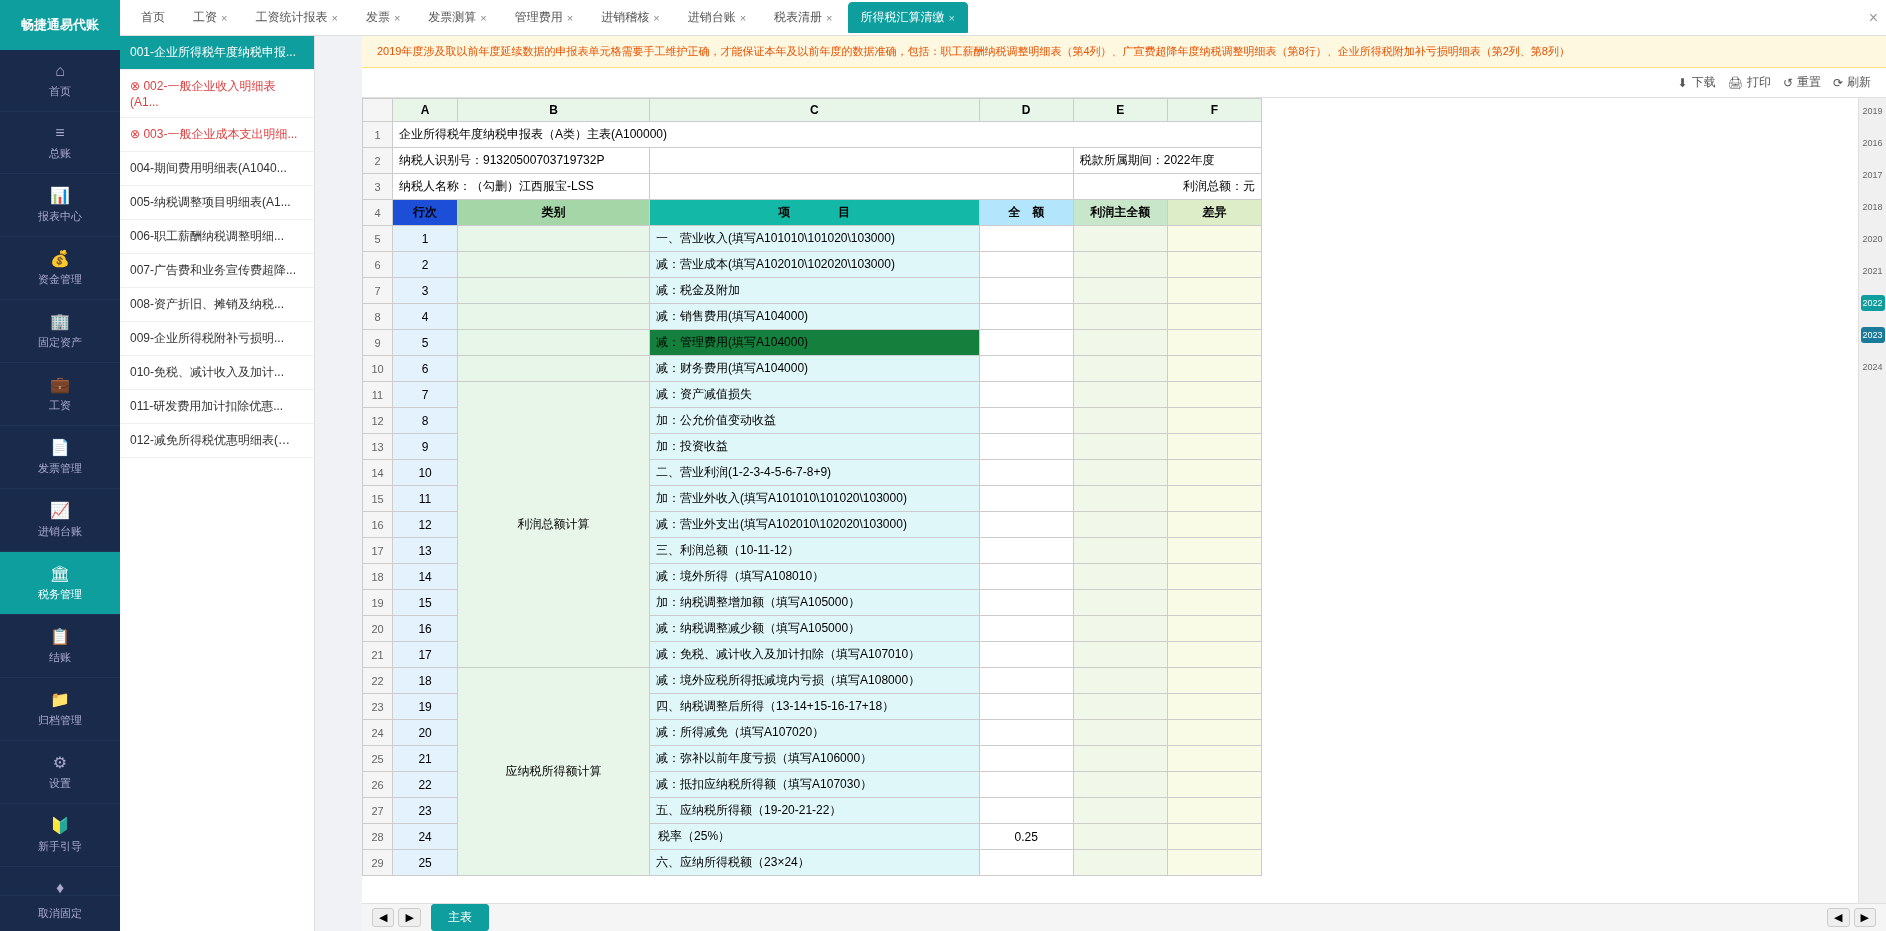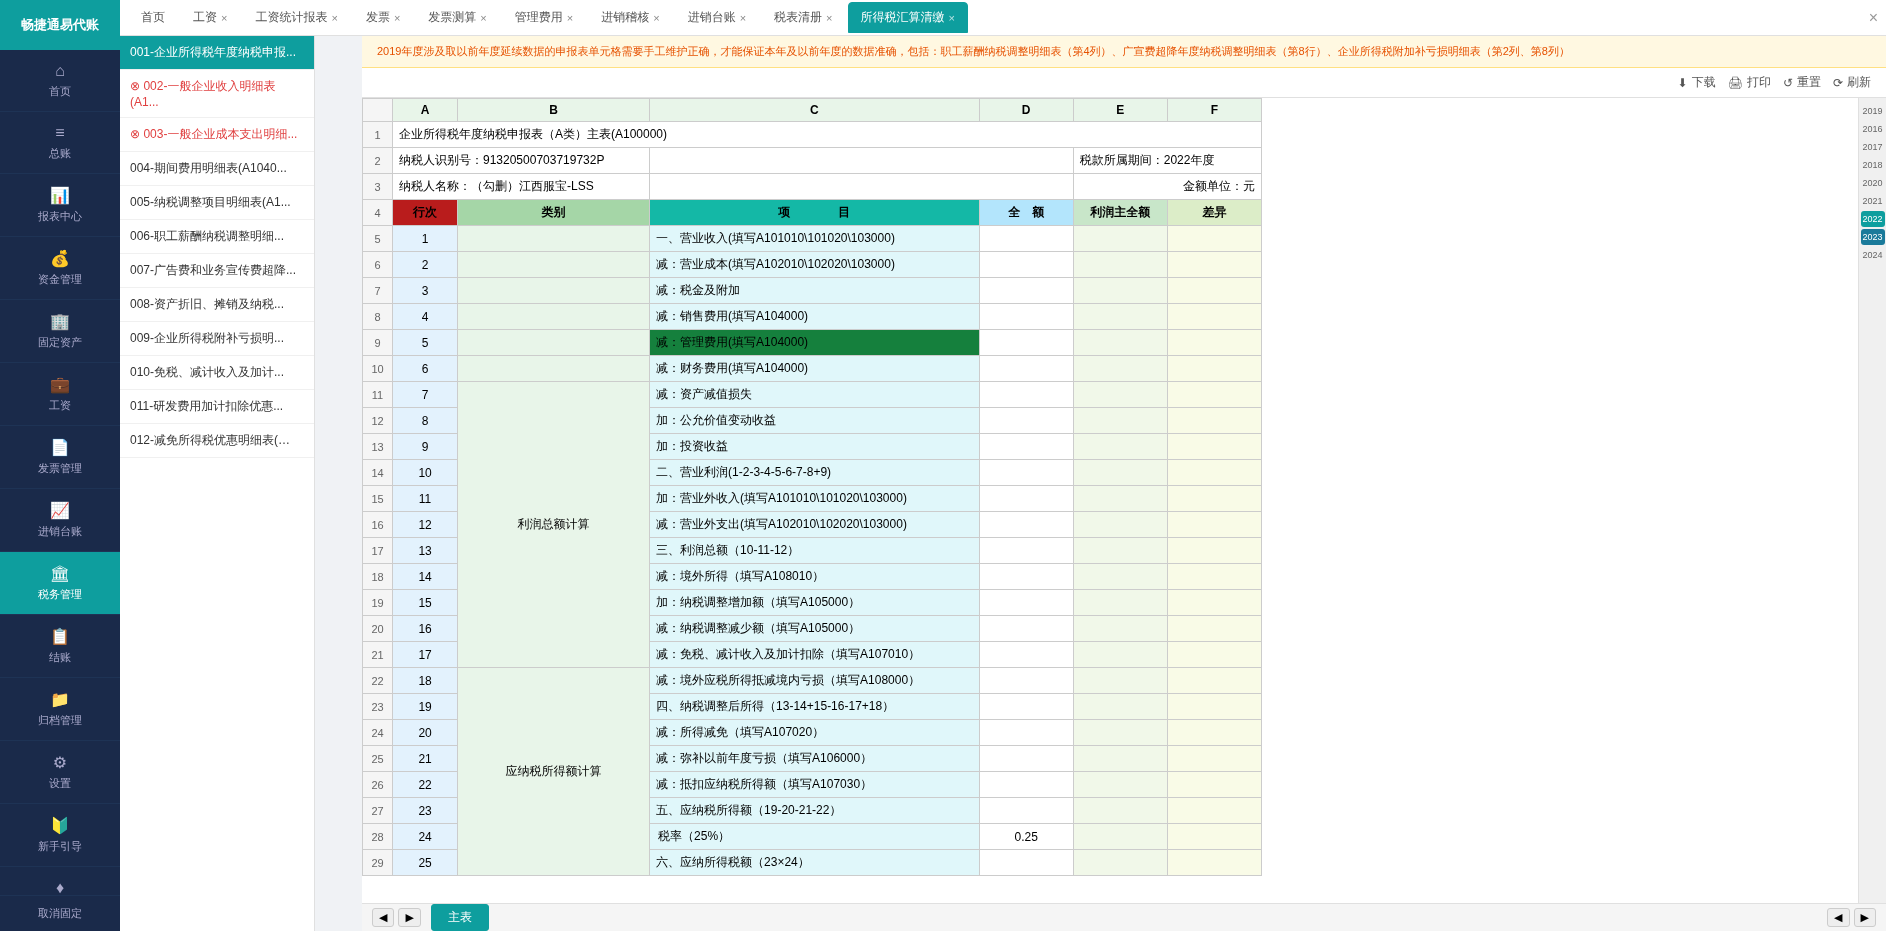--- a/index.html
+++ b/index.html
@@ -58,21 +58,21 @@
     .sheet-wrapper { flex: 1; display: flex; overflow: hidden; }
     .sheet-container { flex: 1; overflow: auto; background: white; }
 
     
     .sheet-table { border-collapse: collapse; min-width: 900px; font-size: 12px; }
     .sheet-table th, .sheet-table td { border: 1px solid #ccc; padding: 4px 6px; white-space: nowrap; }
     .sheet-table .row-num { background: #f5f5f5; color: #666; text-align: center; width: 30px; font-size: 11px; }
     .sheet-table .col-header { background: #e8f5e9; text-align: center; font-weight: bold; }
 
     
-    .right-sidebar { width: 28px; background: #f0f0f0; border-left: 1px solid #e0e0e0; display: flex; flex-direction: column; align-items: center; padding-top: 5px; gap: 2px; overflow: hidden; }
+    .right-sidebar { width: 28px; background: #f0f0f0; border-left: 1px solid #e0e0e0; display: flex; flex-direction: column; align-items: center; padding-top: 5px; gap: 16px; overflow: hidden; }
     .year-tag { font-size: 9px; color: #666; writing-mode: horizontal-tb; padding: 3px 2px; cursor: pointer; width: 24px; text-align: center; border-radius: 3px; }
     .year-tag.active { background: #0e9e9e; color: white; }
     .year-tag.current { background: #1a7a9a; color: white; }
 
     
     .bottom-tabs { height: 28px; background: #f5f5f5; border-top: 1px solid #e0e0e0; display: flex; align-items: center; padding: 0 10px; gap: 10px; flex-shrink: 0; }
     .sheet-tab { padding: 4px 16px; background: white; border: 1px solid #ccc; border-radius: 3px; font-size: 12px; cursor: pointer; }
     .sheet-tab.active { background: #0e9e9e; color: white; border-color: #0e9e9e; }
     .nav-arrows { display: flex; gap: 4px; }
     .nav-arrow { background: #eee; border: 1px solid #ccc; border-radius: 3px; padding: 2px 6px; cursor: pointer; font-size: 11px; }
@@ -265,25 +265,25 @@
                   <tr>
                     <td class="row-num">2</td>
                     <td colspan="2">纳税人识别号：91320500703719732P</td>
                     <td colspan="2"></td>
                     <td colspan="2">税款所属期间：2022年度</td>
                   </tr>
                   <tr>
                     <td class="row-num">3</td>
                     <td colspan="2">纳税人名称：（勾删）江西服宝-LSS</td>
                     <td colspan="2"></td>
-                    <td colspan="2" style="text-align: right;">金额单位：元</td>
+                    <td colspan="2" style="text-align: right;">利润总额：元</td>
                   </tr>
                   <tr>
                     <td class="row-num">4</td>
-                    <td style="background: #b91c1c; font-weight: bold; text-align: center;">行次</td>
+                    <td style="background: #1d4ed8; font-weight: bold; text-align: center;">行次</td>
                     <td style="background: rgb(165, 214, 167); font-weight: bold; text-align: center;">类别</td>
                     <td style="background: #14b8a6; font-weight: bold; text-align: center; min-width: 280px;">项　　　　目</td>
                     <td style="background: rgb(179, 229, 252); font-weight: bold; text-align: center;">全　额</td>
                     <td style="background: rgb(200, 230, 201); font-weight: bold; text-align: center;">利润主全额</td>
                     <td style="background: rgb(220, 237, 200); font-weight: bold; text-align: center;">差异</td>
                   </tr>
                   <tr>
                     <td class="row-num">5</td>
                     <td style="text-align: center; background: rgb(227, 242, 253);">1</td>
                     <td style="background: rgb(232, 245, 233);"></td>

